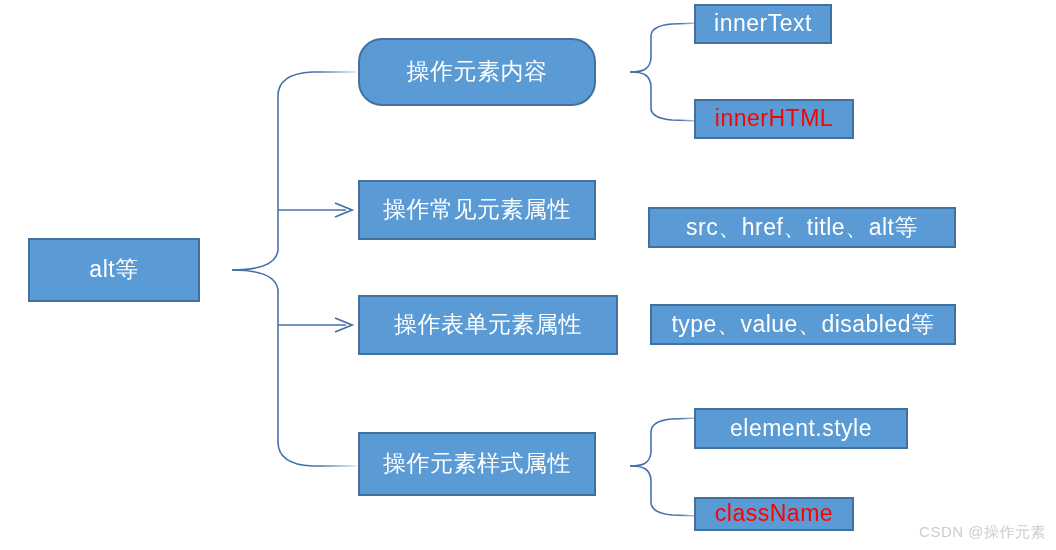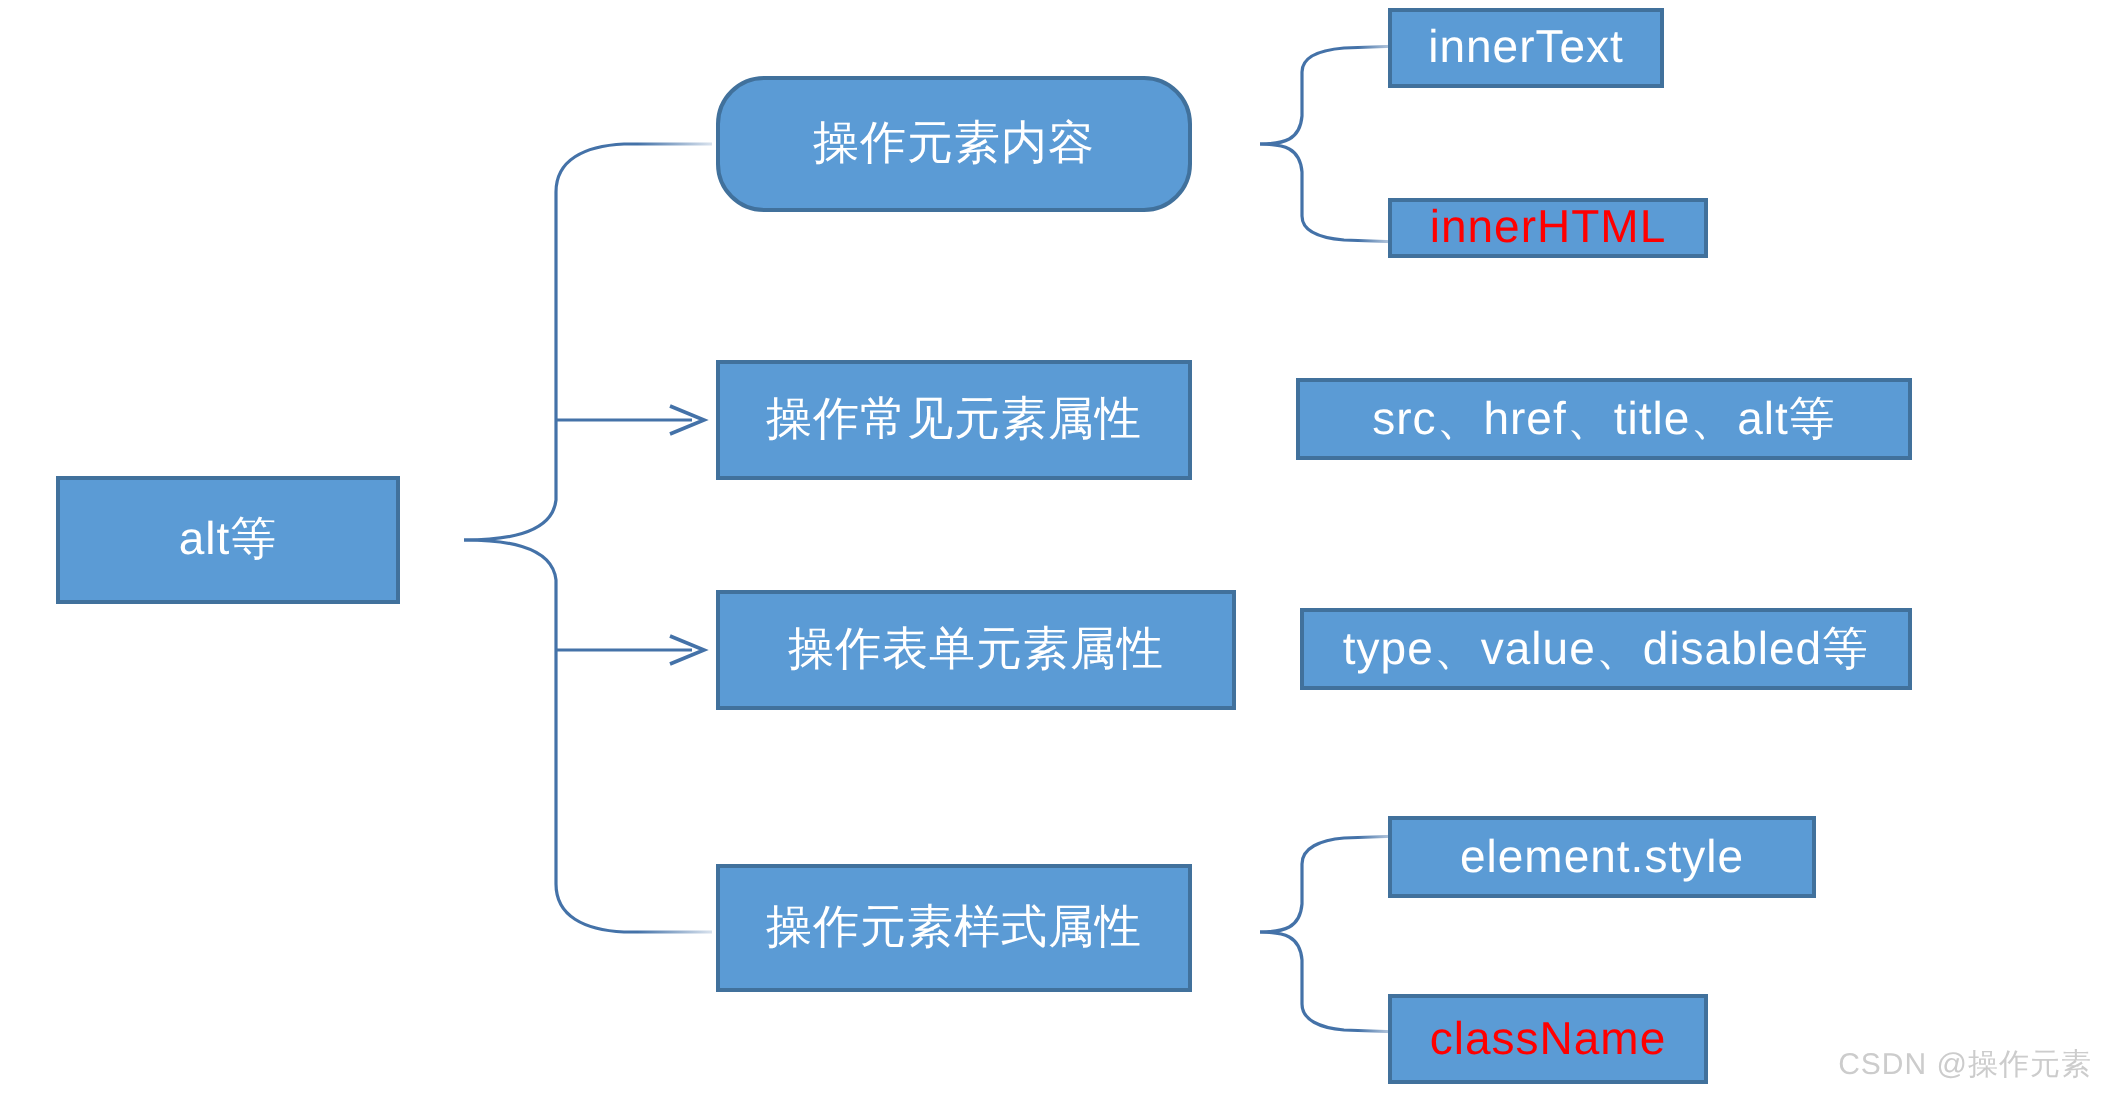--- a/index.html
+++ b/index.html
@@ -116,43 +116,43 @@
   <div class="node cn" style="left:28px; top:238px; width:172px; height:64px;">
     <span>alt等</span>
   </div>
 
   <div class="node cn" style="left:358px; top:38px; width:238px; height:68px;border-radius:24px;">
     <span>操作元素内容</span>
   </div>
   <div class="node en" style="left:694px; top:4px; width:138px; height:40px;">
     <span>innerText</span>
   </div>
-  <div class="node en red-text" style="left:694px; top:99px; width:160px; height:30px;">
+  <div class="node en red-text" style="left:694px; top:99px; width:160px; height:40px;">
     <span>innerHTML</span>
   </div>
 
   <div class="node cn" style="left:358px; top:180px; width:238px; height:60px;">
     <span>操作常见元素属性</span>
   </div>
-  <div class="node en" style="left:648px; top:189px; width:308px; height:41px;">
+  <div class="node en" style="left:648px; top:207px; width:308px; height:41px;">
     <span>src、href、title、alt等</span>
   </div>
 
   <div class="node cn" style="left:358px; top:295px; width:260px; height:60px;">
     <span>操作表单元素属性</span>
   </div>
   <div class="node en" style="left:650px; top:304px; width:306px; height:41px;text-align:center;">
     <span>type、value、disabled等</span>
   </div>
 
   <div class="node cn" style="left:358px; top:432px; width:238px; height:64px;">
     <span>操作元素样式属性</span>
   </div>
   <div class="node en" style="left:694px; top:408px; width:214px; height:41px;">
     <span>element.style</span>
   </div>
-  <div class="node en red-text" style="left:694px; top:497px; width:160px; height:45px;">
+  <div class="node en red-text" style="left:694px; top:497px; width:160px; height:34px;">
     <span>className</span>
   </div>
 
   <div class="watermark">CSDN @操作元素</div>
 
 </div>
 
 </body></html>

